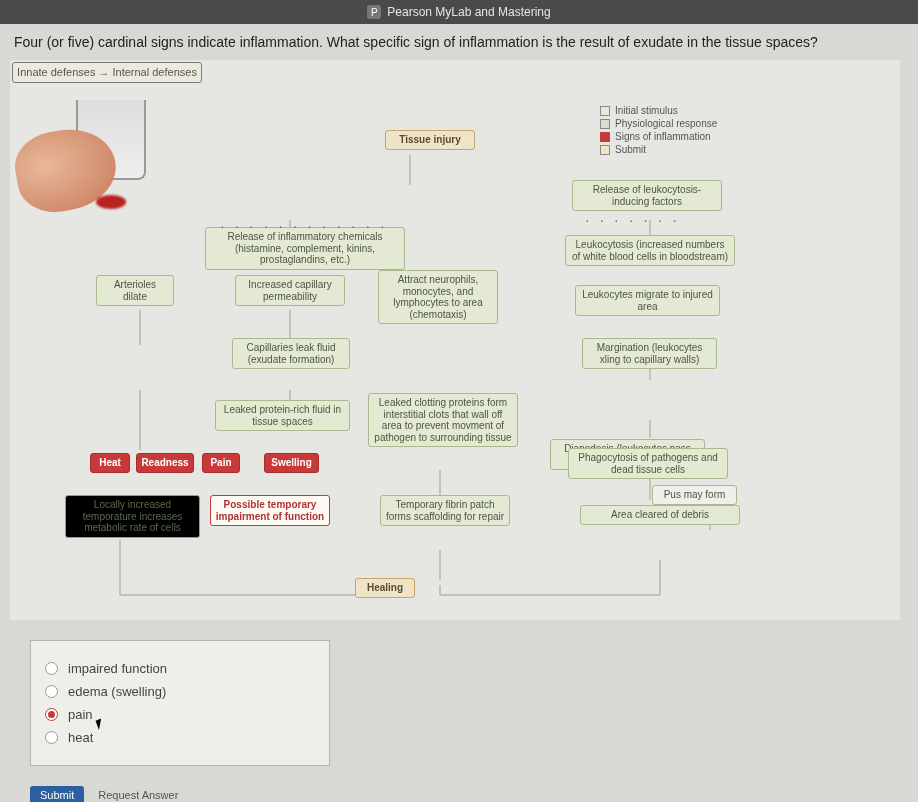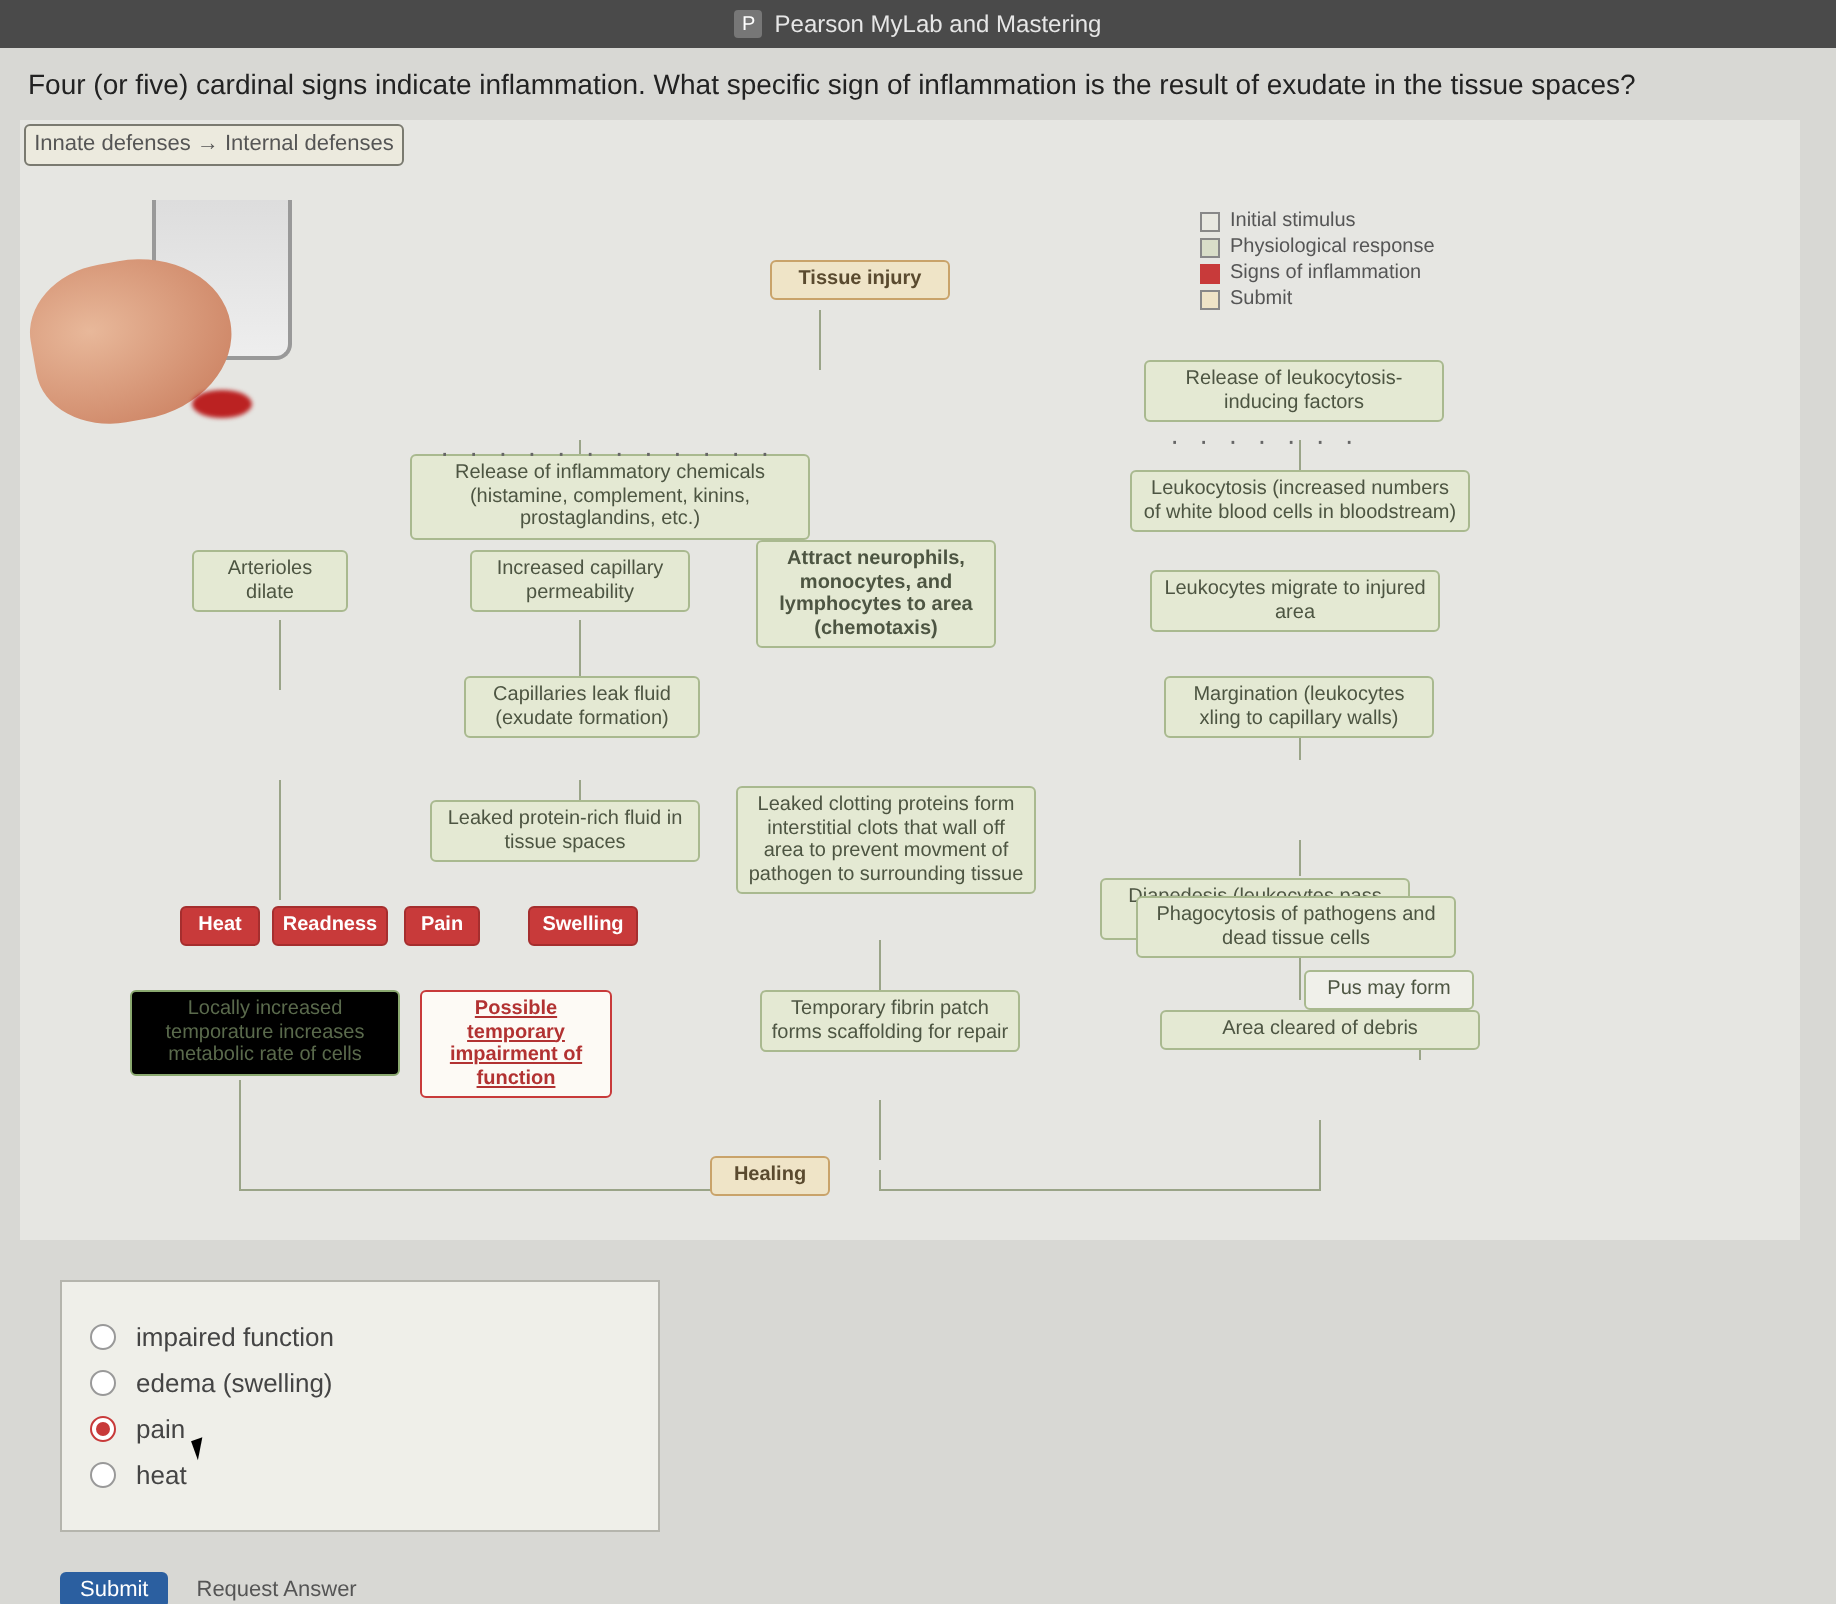--- a/index.html
+++ b/index.html
@@ -225,39 +225,39 @@
   <div class="box" style="left:195px; top:120px; width:200px;margin-top:47px;">Release of inflammatory chemicals (histamine, complement, kinins, prostaglandins, etc.)</div>
   <div class="box" style="left:562px; top:120px; width:150px;">Release of leukocytosis-inducing factors</div>
 
   <div class="dots" style="left:210px; top:158px;">· · · · · · · · · · · ·</div>
   <div class="dots" style="left:575px; top:152px;">· · · · · · ·</div>
 
   <div class="box" style="left:555px; top:175px; width:170px;">Leukocytosis (increased numbers of white blood cells in bloodstream)</div>
 
   <div class="box" style="left:86px; top:215px; width:78px;">Arterioles dilate</div>
   <div class="box" style="left:225px; top:215px; width:110px;">Increased capillary permeability</div>
-  <div class="box" style="left:368px; top:210px; width:120px;font-weight:bold;">Attract neurophils, monocytes, and lymphocytes to area (chemotaxis)</div>
+  <div class="box" style="left:368px; top:210px; width:120px;">Attract neurophils, monocytes, and lymphocytes to area (chemotaxis)</div>
   <div class="box" style="left:565px; top:225px; width:145px;">Leukocytes migrate to injured area</div>
 
   <div class="box" style="left:222px; top:278px; width:118px;">Capillaries leak fluid (exudate formation)</div>
   <div class="box" style="left:572px; top:278px; width:135px;">Margination (leukocytes xling to capillary walls)</div>
 
   <div class="box" style="left:205px; top:340px; width:135px;">Leaked protein-rich fluid in tissue spaces</div>
   <div class="box" style="left:358px; top:333px; width:150px;">Leaked clotting proteins form interstitial clots that wall off area to prevent movment of pathogen to surrounding tissue</div>
   <div class="box" style="left:540px; top:333px; width:155px;margin-top:46px;">Diapedesis (leukocytes pass through capillary walls)</div>
 
   <div class="redbox" style="left:80px; top:393px; width:40px;">Heat</div>
   <div class="redbox" style="left:126px; top:393px; width:58px;">Readness</div>
   <div class="redbox" style="left:192px; top:393px; width:38px;">Pain</div>
   <div class="redbox" style="left:254px; top:393px; width:55px;">Swelling</div>
 
   <div class="box" style="left:558px; top:388px; width:160px;">Phagocytosis of pathogens and dead tissue cells</div>
 
   <div class="green-outline" style="left:55px; top:435px; width:135px;">Locally increased temporature increases metabolic rate of cells</div>
-  <div class="red-outline" style="left:200px; top:435px; width:96px;text-decoration:underline;">Possible temporary impairment of function</div>
+  <div class="red-outline" style="left:200px; top:435px; width:120px;">Possible temporary impairment of function</div>
   <div class="box" style="left:370px; top:435px; width:130px;">Temporary fibrin patch forms scaffolding for repair</div>
   <div class="box" style="left:570px; top:445px; width:160px;">Area cleared of debris</div>
   <div class="box" style="left:642px; top:425px; width:85px; background:#f0f0ea;">Pus may form</div>
 
   <div class="ybox" style="left:345px; top:518px; width:60px;">Healing</div>
 
 </div>
 
 <div class="answer-panel">
   <div class="opt">

